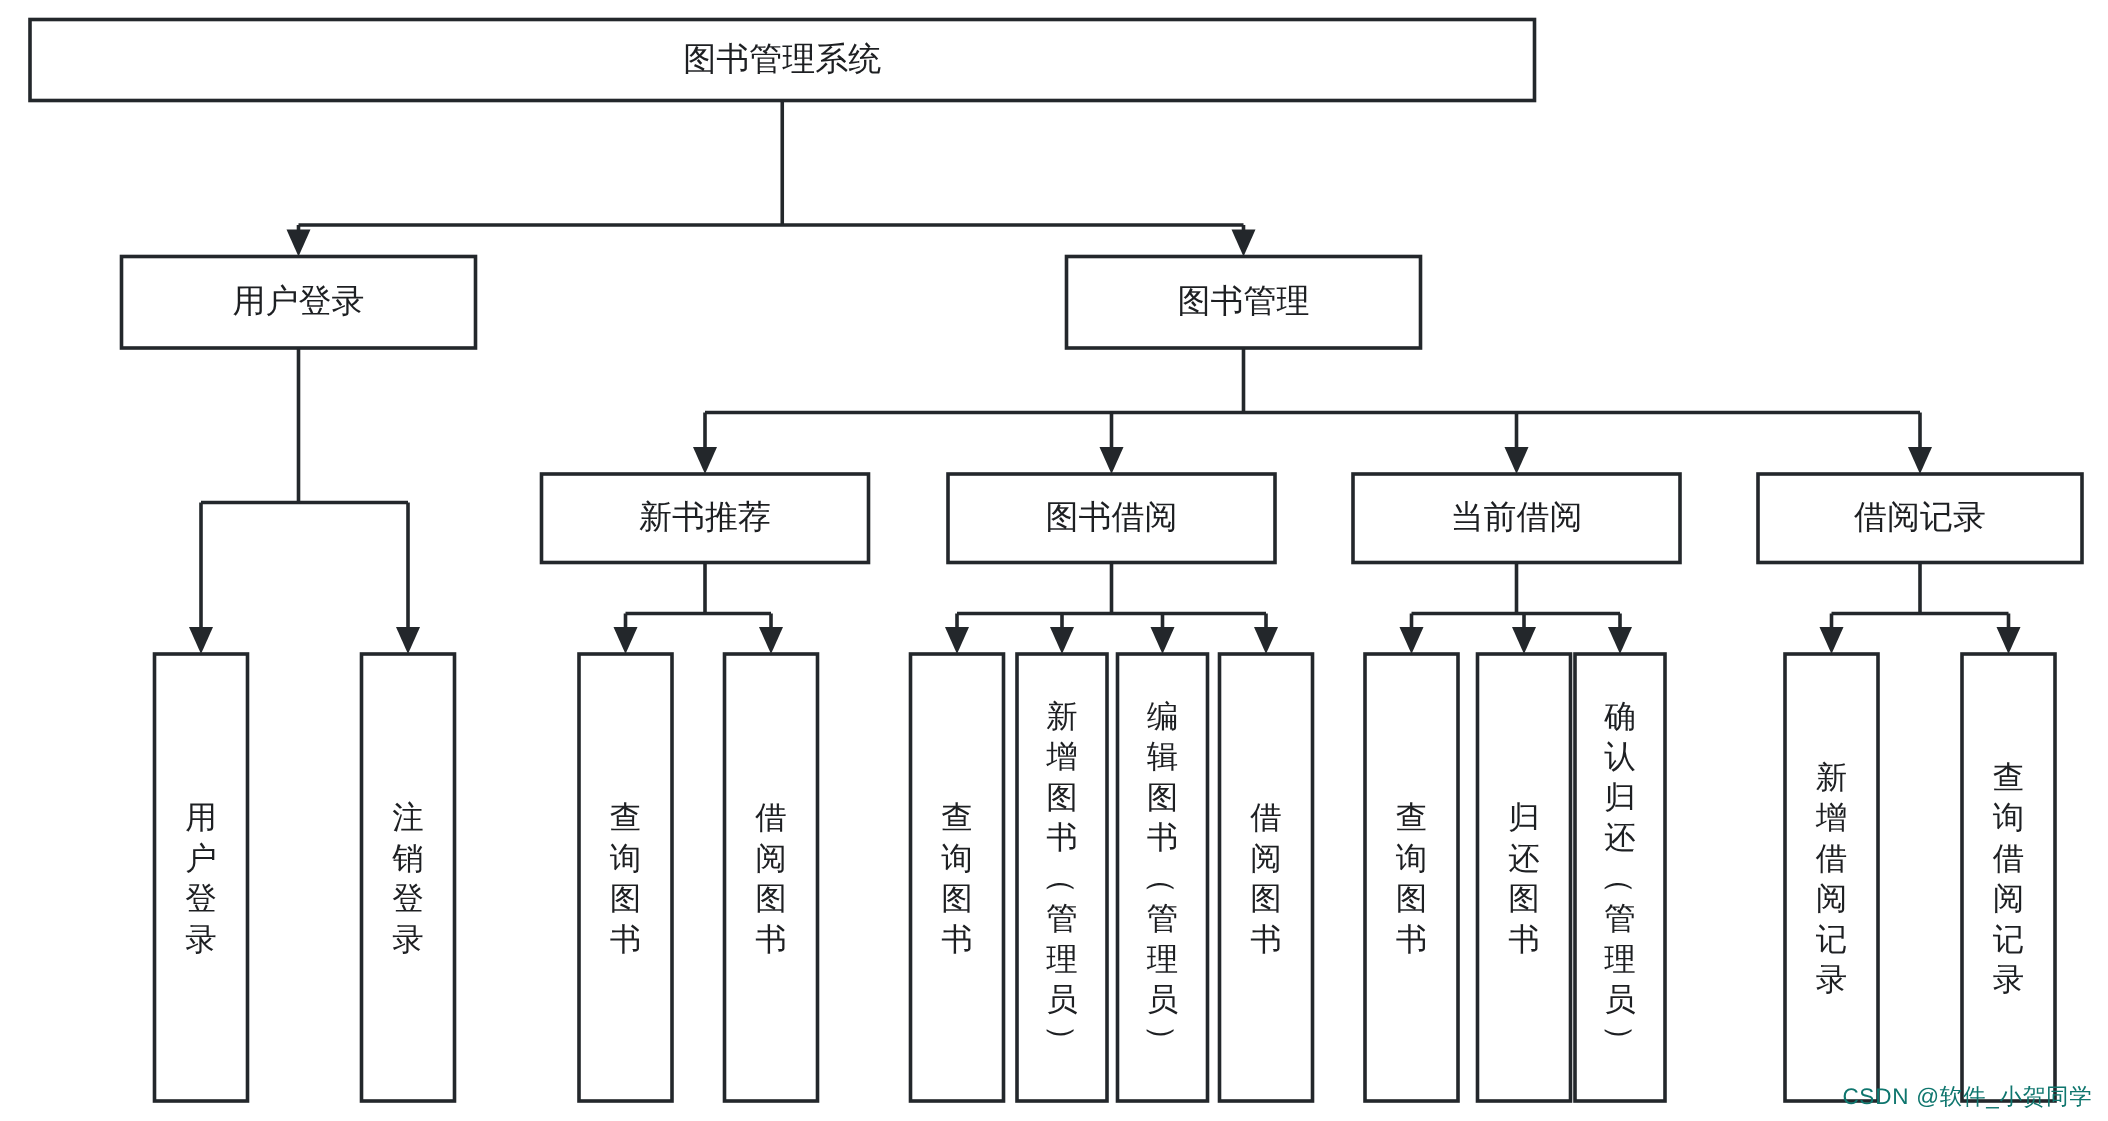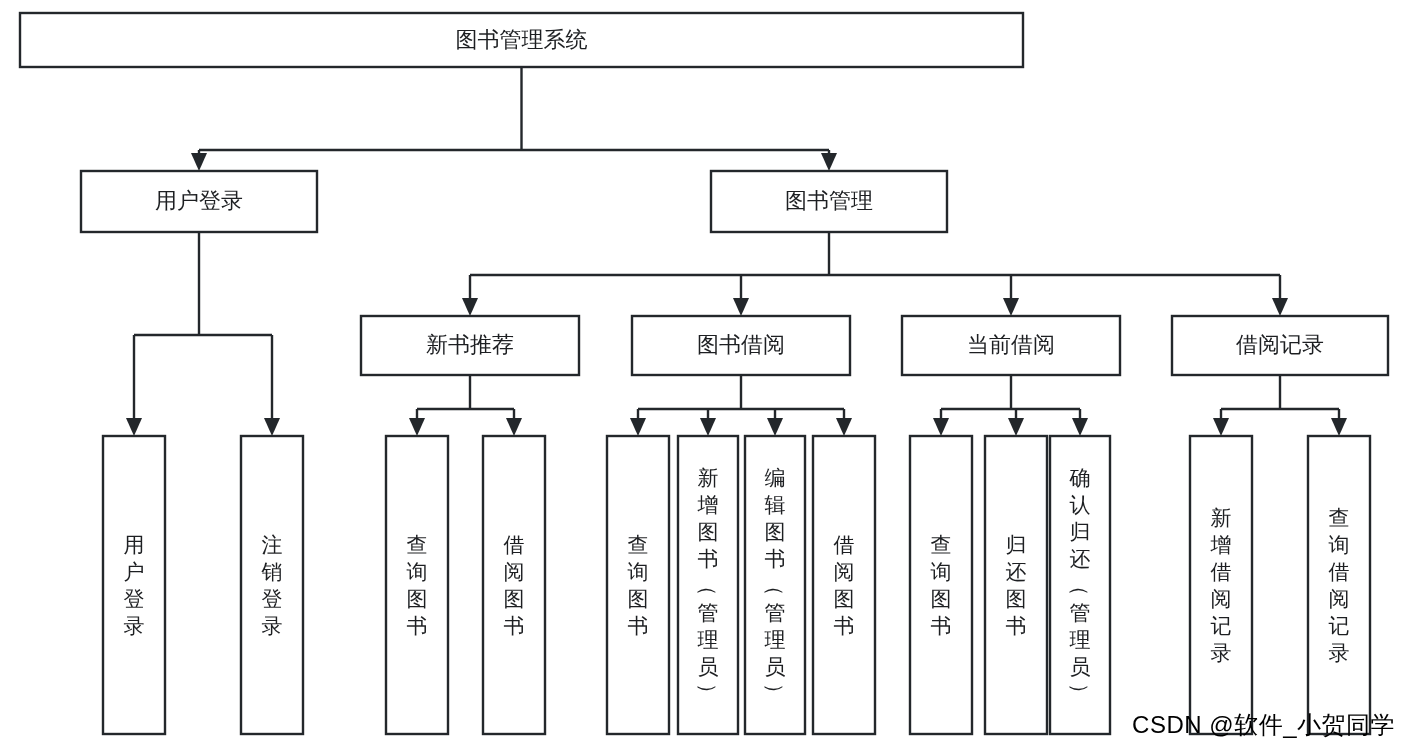--- a/index.html
+++ b/index.html
@@ -52,22 +52,22 @@
     font-family: "Liberation Sans", "DejaVu Sans", sans-serif;
     font-size: 21px;
     fill: #1d1f22;
     text-anchor: middle;
   }
   .watermark {
     position: absolute;
     right: 10px;
     bottom: 6px;
     font-family: "Liberation Sans", "DejaVu Sans", sans-serif;
-    font-size: 24px;
-    color: #000000;
+    font-size: 15px;
+    color: #0f766e;
     white-space: nowrap;
     letter-spacing: 0.5px;
     pointer-events: none;
     text-align: center;
   }
 </style>
 </head>
 <body>
 
 <div id="diagram-root">

